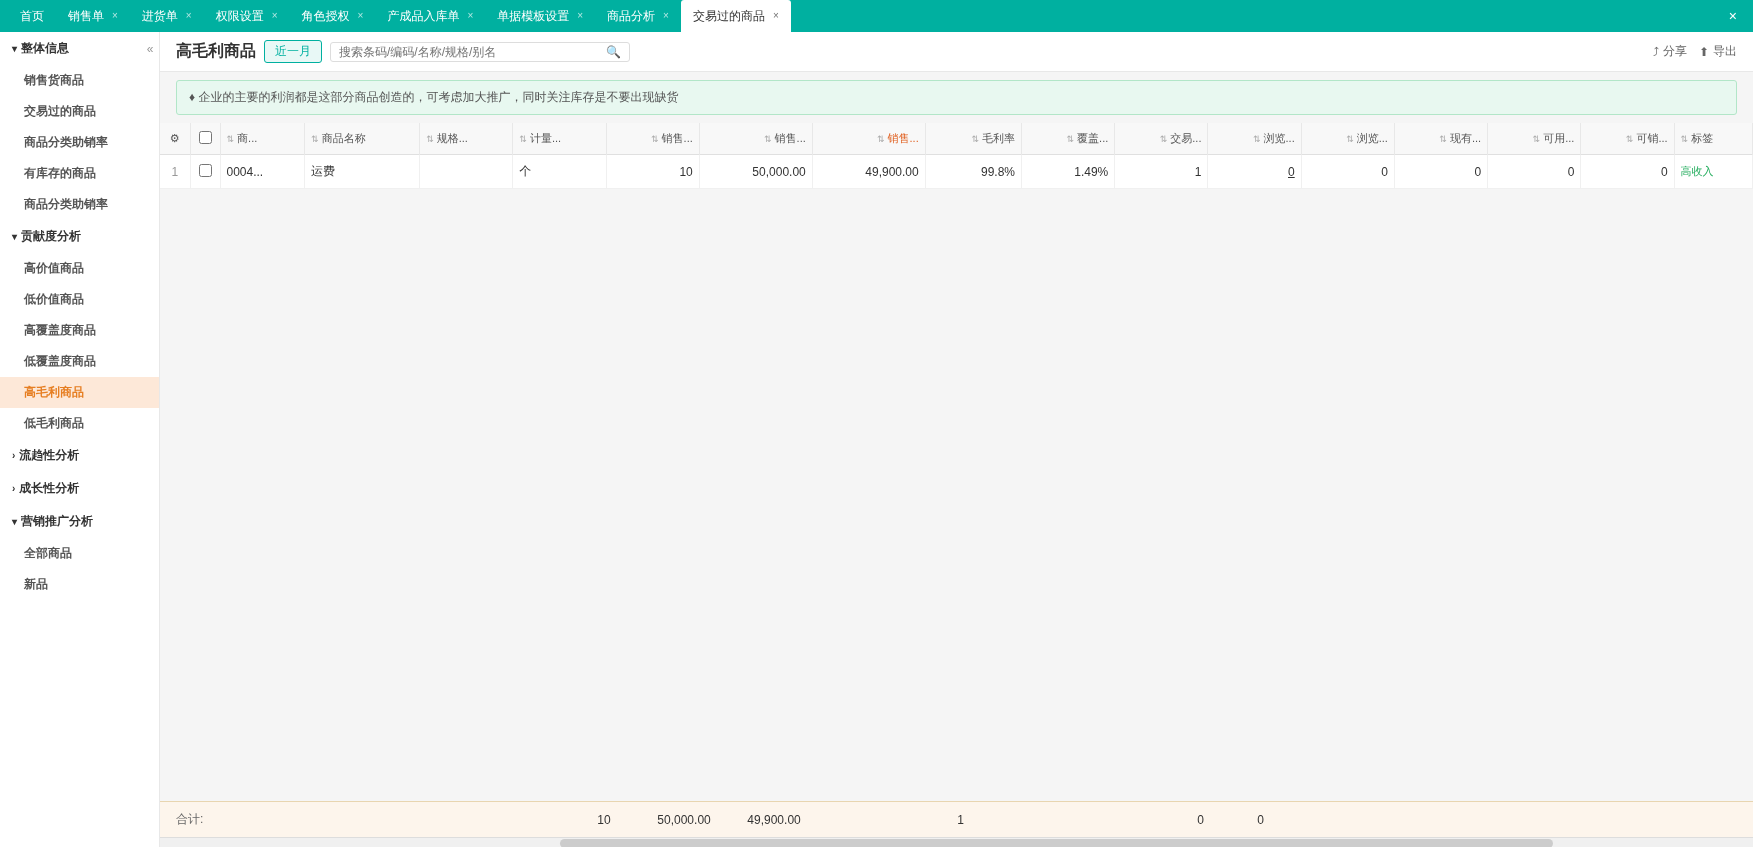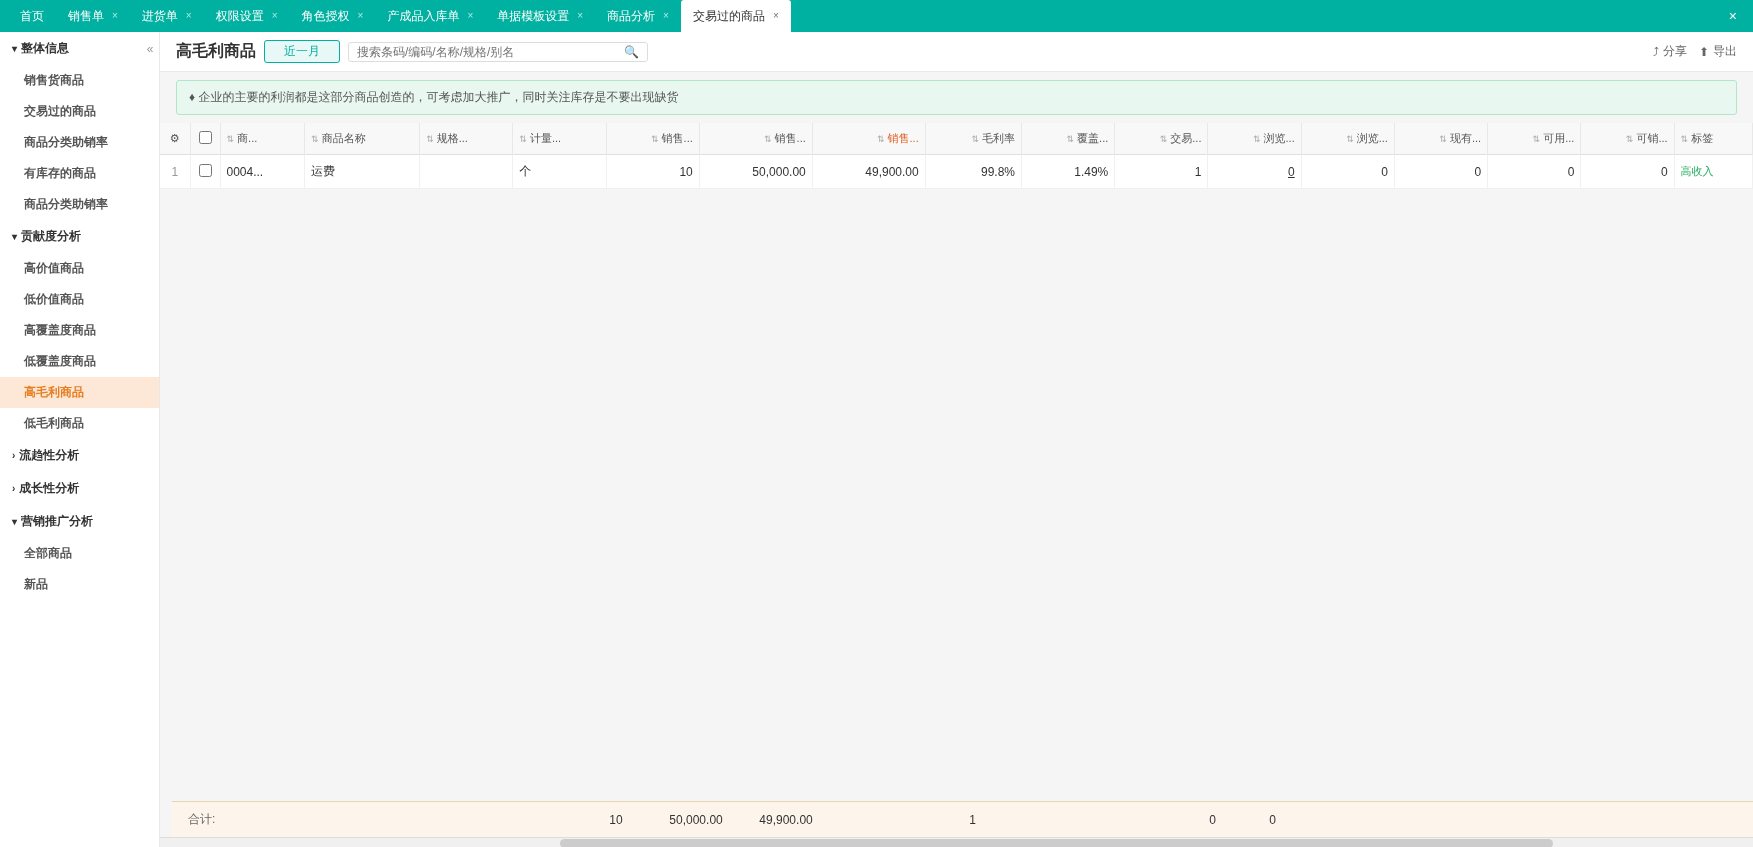--- a/index.html
+++ b/index.html
@@ -101,21 +101,21 @@
     }
     .content-title {
       font-size: 16px;
       font-weight: bold;
       color: #333;
     }
     .period-btn {
       background: #e8f8f6;
       border: 1px solid #00b0a0;
       color: #00b0a0;
-      padding: 2px 19px;
+      padding: 2px 10px;
       border-radius: 3px;
       cursor: pointer;
       font-size: 12px;
     }
     .search-box {
       display: flex;
       align-items: center;
       border: 1px solid #ddd;
       border-radius: 3px;
       padding: 2px 8px;
@@ -199,21 +199,20 @@
 
     
     .table-footer {
       display: flex;
       align-items: center;
       background: #fdf5ec;
       border-top: 1px solid #e8d5b0;
       padding: 8px 16px;
       min-height: 36px;
       gap: 8px;
-      margin-left: 12px;
     }
     .footer-label { color: #666; font-size: 12px; }
     .footer-cells {
       display: flex;
       flex: 1;
     }
     .footer-cell {
       padding: 0 6px;
       color: #333;
       font-size: 12px;

